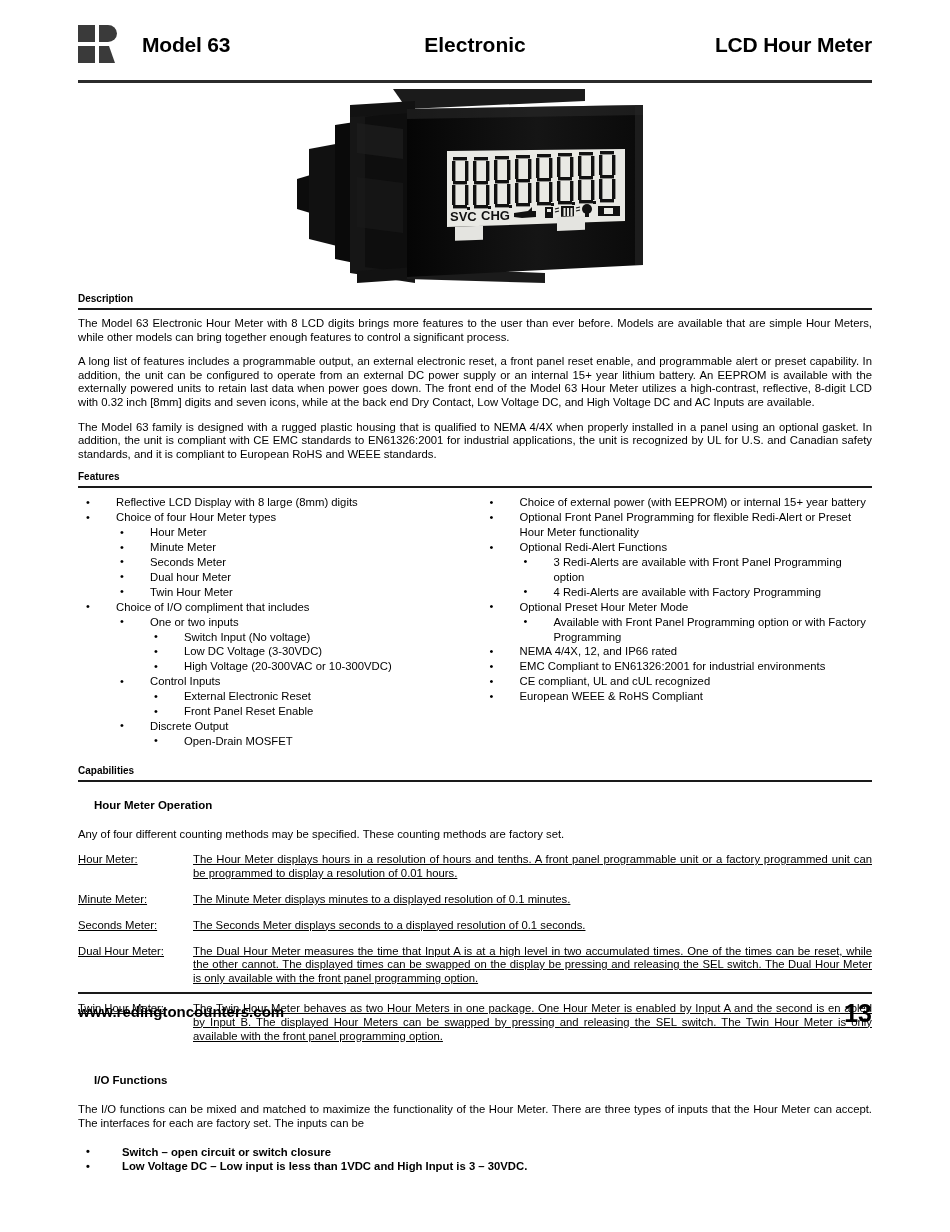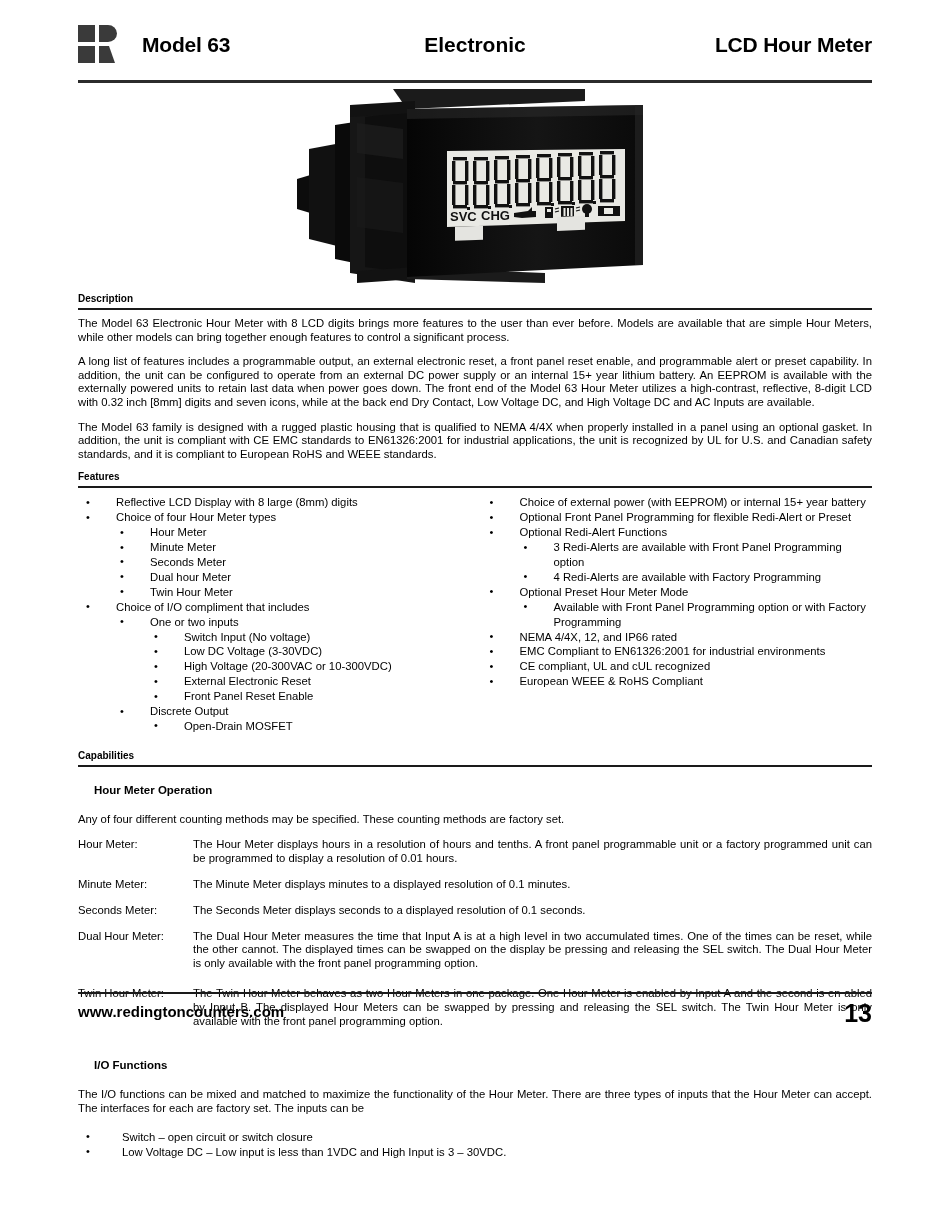--- a/index.html
+++ b/index.html
@@ -119,31 +119,31 @@
   ul.feat li.lvl2 { padding-left: 72px; }
   ul.feat li.lvl2::before { left: 42px; }
   ul.feat li.lvl3 { padding-left: 106px; }
   ul.feat li.lvl3::before { left: 76px; }
   ul.feat li.cont { padding-left: 38px; }
   ul.feat li.cont::before { content: ""; }
   ul.feat li.cont2 { padding-left: 72px; }
   ul.feat li.cont2::before { content: ""; }
 
   
-  ul.io li { padding-left: 44px; }
+  ul.io li { padding-left: 44px; font-weight: bold; }
   ul.io li::before { left: 8px; }
 
   
   .sub-head {
     font-size: 11.5px;
     font-weight: bold;
     line-height: 14px;
     margin: 16px;
   }
-  .deflist { margin-top: 12px; }
+  .deflist { margin-top: 12px; text-decoration: underline; }
   .defrow {
     display: flex;
     margin-bottom: 12px;
   }
   .defrow:last-child { margin-bottom: 0; margin-top: 16px; }
   .defterm {
     flex: 0 0 115px;
     font-size: 11.3px;
     line-height: 13.8px;
   }
@@ -373,31 +373,33 @@
           <li class="lvl2">Hour Meter</li>
           <li class="lvl2">Minute Meter</li>
           <li class="lvl2">Seconds Meter</li>
           <li class="lvl2">Dual hour Meter</li>
           <li class="lvl2">Twin Hour Meter</li>
           <li>Choice of I/O compliment that includes</li>
           <li class="lvl2">One or two inputs</li>
           <li class="lvl3">Switch Input (No voltage)</li>
           <li class="lvl3">Low DC Voltage (3-30VDC)</li>
           <li class="lvl3">High Voltage (20-300VAC or 10-300VDC)</li>
+          <li class="lvl2">Control Inputs</li>
           <li class="lvl3">External Electronic Reset</li>
           <li class="lvl3">Front Panel Reset Enable</li>
           <li class="lvl2">Discrete Output</li>
           <li class="lvl3">Open-Drain MOSFET</li>
         </ul>
       </div>
 
       <div class="col-right">
         <ul class="feat">
           <li>Choice of external power (with EEPROM) or internal 15+ year battery</li>
           <li>Optional Front Panel Programming for flexible Redi-Alert or Preset</li>
+          <li class="cont">Hour Meter functionality</li>
           <li>Optional Redi-Alert Functions</li>
           <li class="lvl2">3 Redi-Alerts are available with Front Panel Programming option</li>
           <li class="lvl2">4 Redi-Alerts are available with Factory Programming</li>
           <li>Optional Preset Hour Meter Mode</li>
           <li class="lvl2">Available with Front Panel Programming option or with Factory</li>
           <li class="cont2">Programming</li>
           <li>NEMA 4/4X, 12, and IP66 rated</li>
           <li>EMC Compliant to EN61326:2001 for industrial environments</li>
           <li>CE compliant, UL and cUL recognized</li>
           <li>European WEEE &amp; RoHS Compliant</li>

